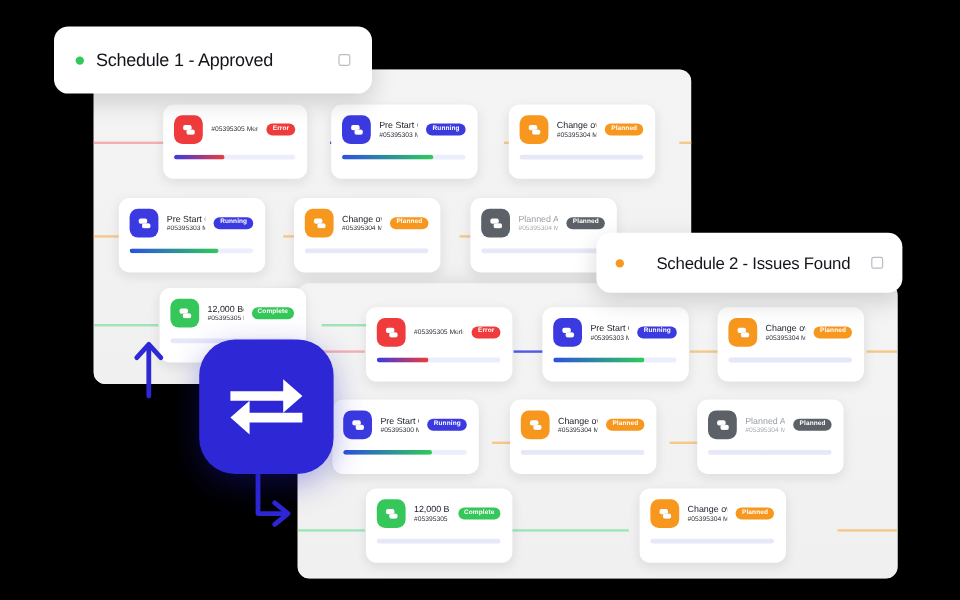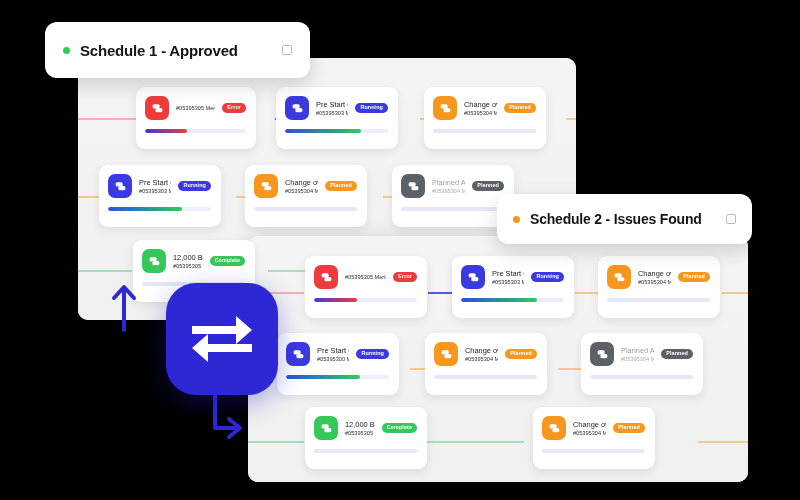--- a/index.html
+++ b/index.html
@@ -40,29 +40,29 @@
   .sched-header {
     position: absolute;
     background: #ffffff;
     border-radius: 12px;
     display: flex;
     align-items: center;
     box-shadow: 0 7px 20px rgba(0,0,0,0.16);
     z-index: 40;
   }
   #sched1 { left: 45px; top: 22px; width: 265px; height: 56px; padding: 0 18px; }
-  #sched2 { left: 497px; top: 194px; width: 255px; height: 50px; padding: 0 16px; }
+  #sched2 { left: 497px; top: 194px; width: 255px; height: 50px; padding: 0 16px; gap: 17px; }
 
   .sched-dot {
     width: 7px; height: 7px; border-radius: 50%;
     margin-right: 10px; flex: 0 0 auto;
   }
   .sched-title {
     font-size: 15px;
-    font-weight: bold;
+    font-weight: normal;
     color: #13151a;
     letter-spacing: -0.2px;
     white-space: nowrap;
     flex: 1 1 auto;
   }
   #sched2 .sched-title { font-size: 14px; }
   .sched-box {
     width: 10px; height: 10px;
     border: 1.4px solid #b9bcc2;
     border-radius: 2px;

